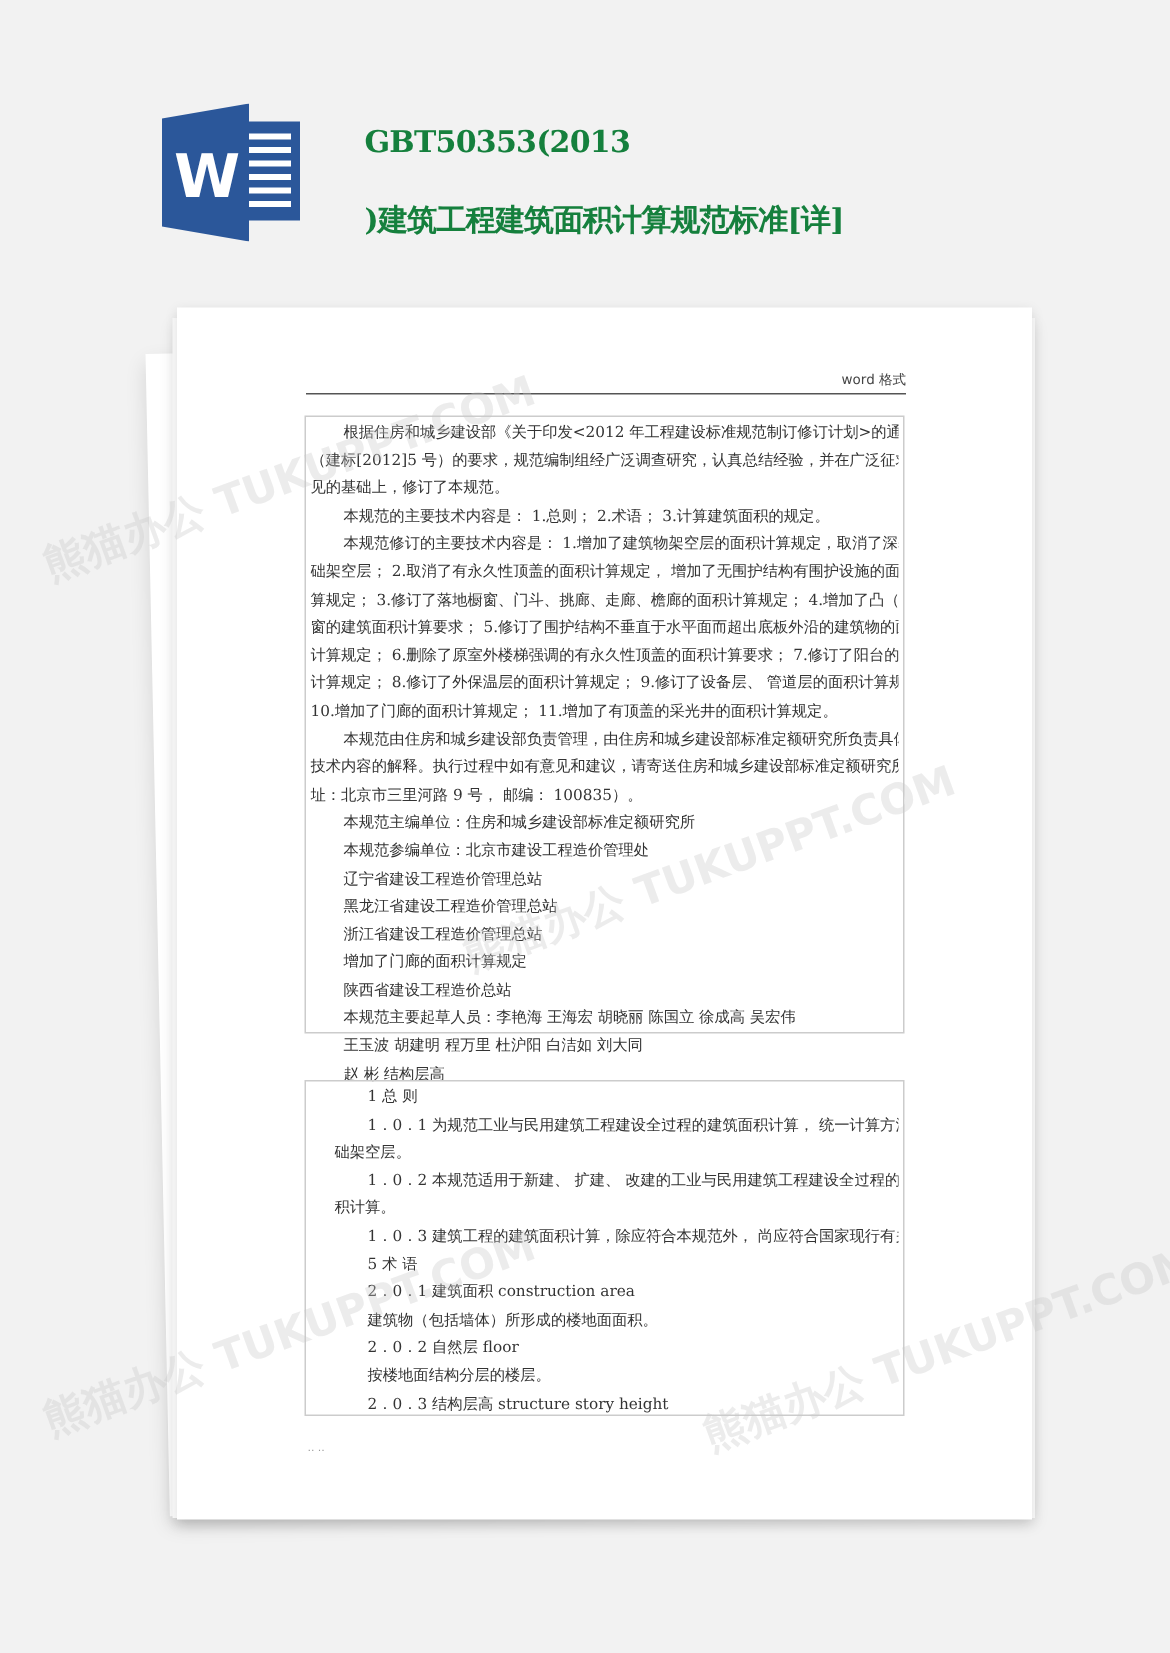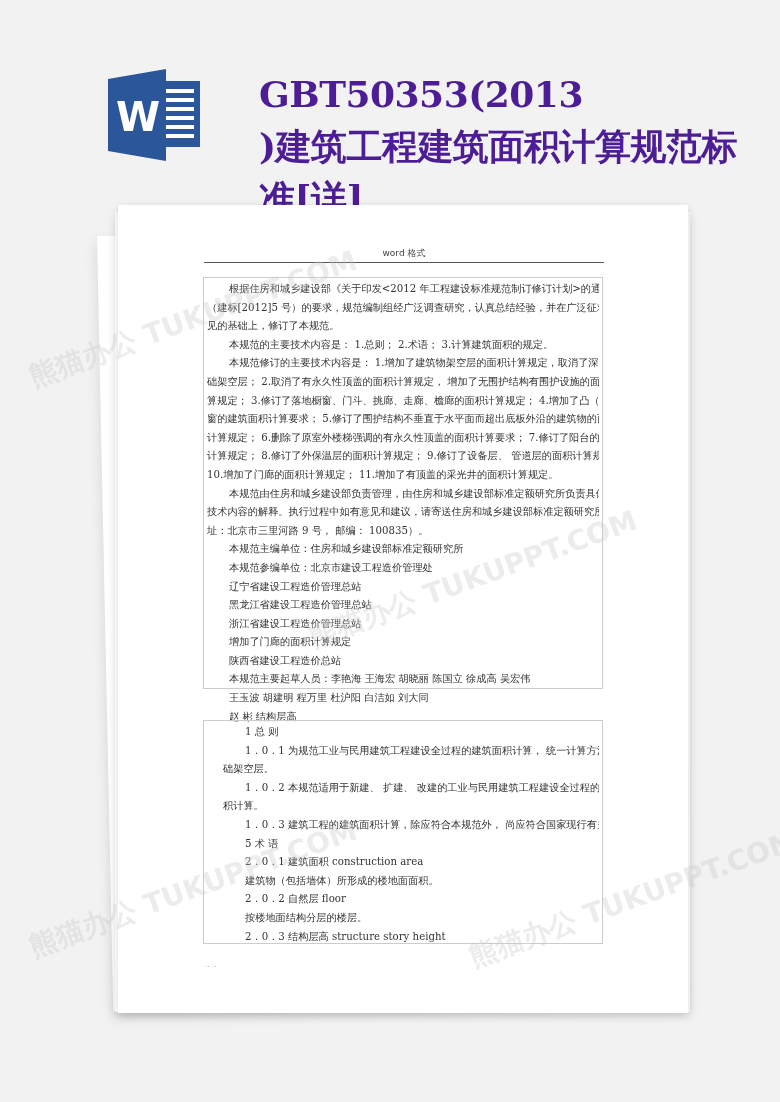--- a/index.html
+++ b/index.html
@@ -9,40 +9,40 @@
     font-family:"DejaVu Serif", serif;
   }
   .watermark {
     position:absolute; color:rgba(200,200,200,0.35);
     font-family:"DejaVu Sans", sans-serif; font-size:28px; font-weight:bold;
     transform:rotate(-20deg); white-space:nowrap; pointer-events:none; z-index:5;
   }
   .header { position:absolute; left:0; top:0; width:780px; height:200px; }
   .word-icon { position:absolute; left:108px; top:69px; width:100px; height:92px; }
   .title {
-    position:absolute; left:259px; top:68px; width:510px;
-    color:#4c1d95; font-family:"DejaVu Serif", serif; font-weight:bold;
-    font-size:36px; line-height:52px; letter-spacing:-0.5px;
+    position:absolute; left:243px; top:68px; width:510px;
+    color:#15803d; font-family:"DejaVu Serif", serif; font-weight:bold;
+    font-size:20px; line-height:52px; letter-spacing:-0.5px;
   }
   .page-back2 {
     position:absolute; left:97px; top:236px; width:570px; height:775px;
     background:#fff; transform:rotate(-1.2deg); transform-origin:top left;
     box-shadow:0 6px 14px rgba(0,0,0,0.12);
   }
   .page-back1 {
     position:absolute; left:115px; top:212px; width:575px; height:800px;
     background:#fcfcfc; box-shadow:0 4px 10px rgba(0,0,0,0.10);
   }
   .page {
     position:absolute; left:118px; top:205px; width:570px; height:808px;
     background:#fff; box-shadow:0 2px 8px rgba(0,0,0,0.12);
   }
   .page-header {
     position:absolute; left:86px; top:42px; width:400px;
-    border-bottom:1.5px solid #555; text-align:center;
+    border-bottom:1.5px solid #555; text-align:right;
     font-size:9px; color:#444; padding-bottom:2px;
     font-family:"DejaVu Sans", sans-serif;
   }
   .box {
     position:absolute; left:85px; width:400px; border:1px solid #ccc;
     box-sizing:border-box; padding:2px 3px;
   }
   .box1 { top:72px; height:412px; }
   .box2 { top:515px; height:224px;padding-left:19px; }
   .line {

